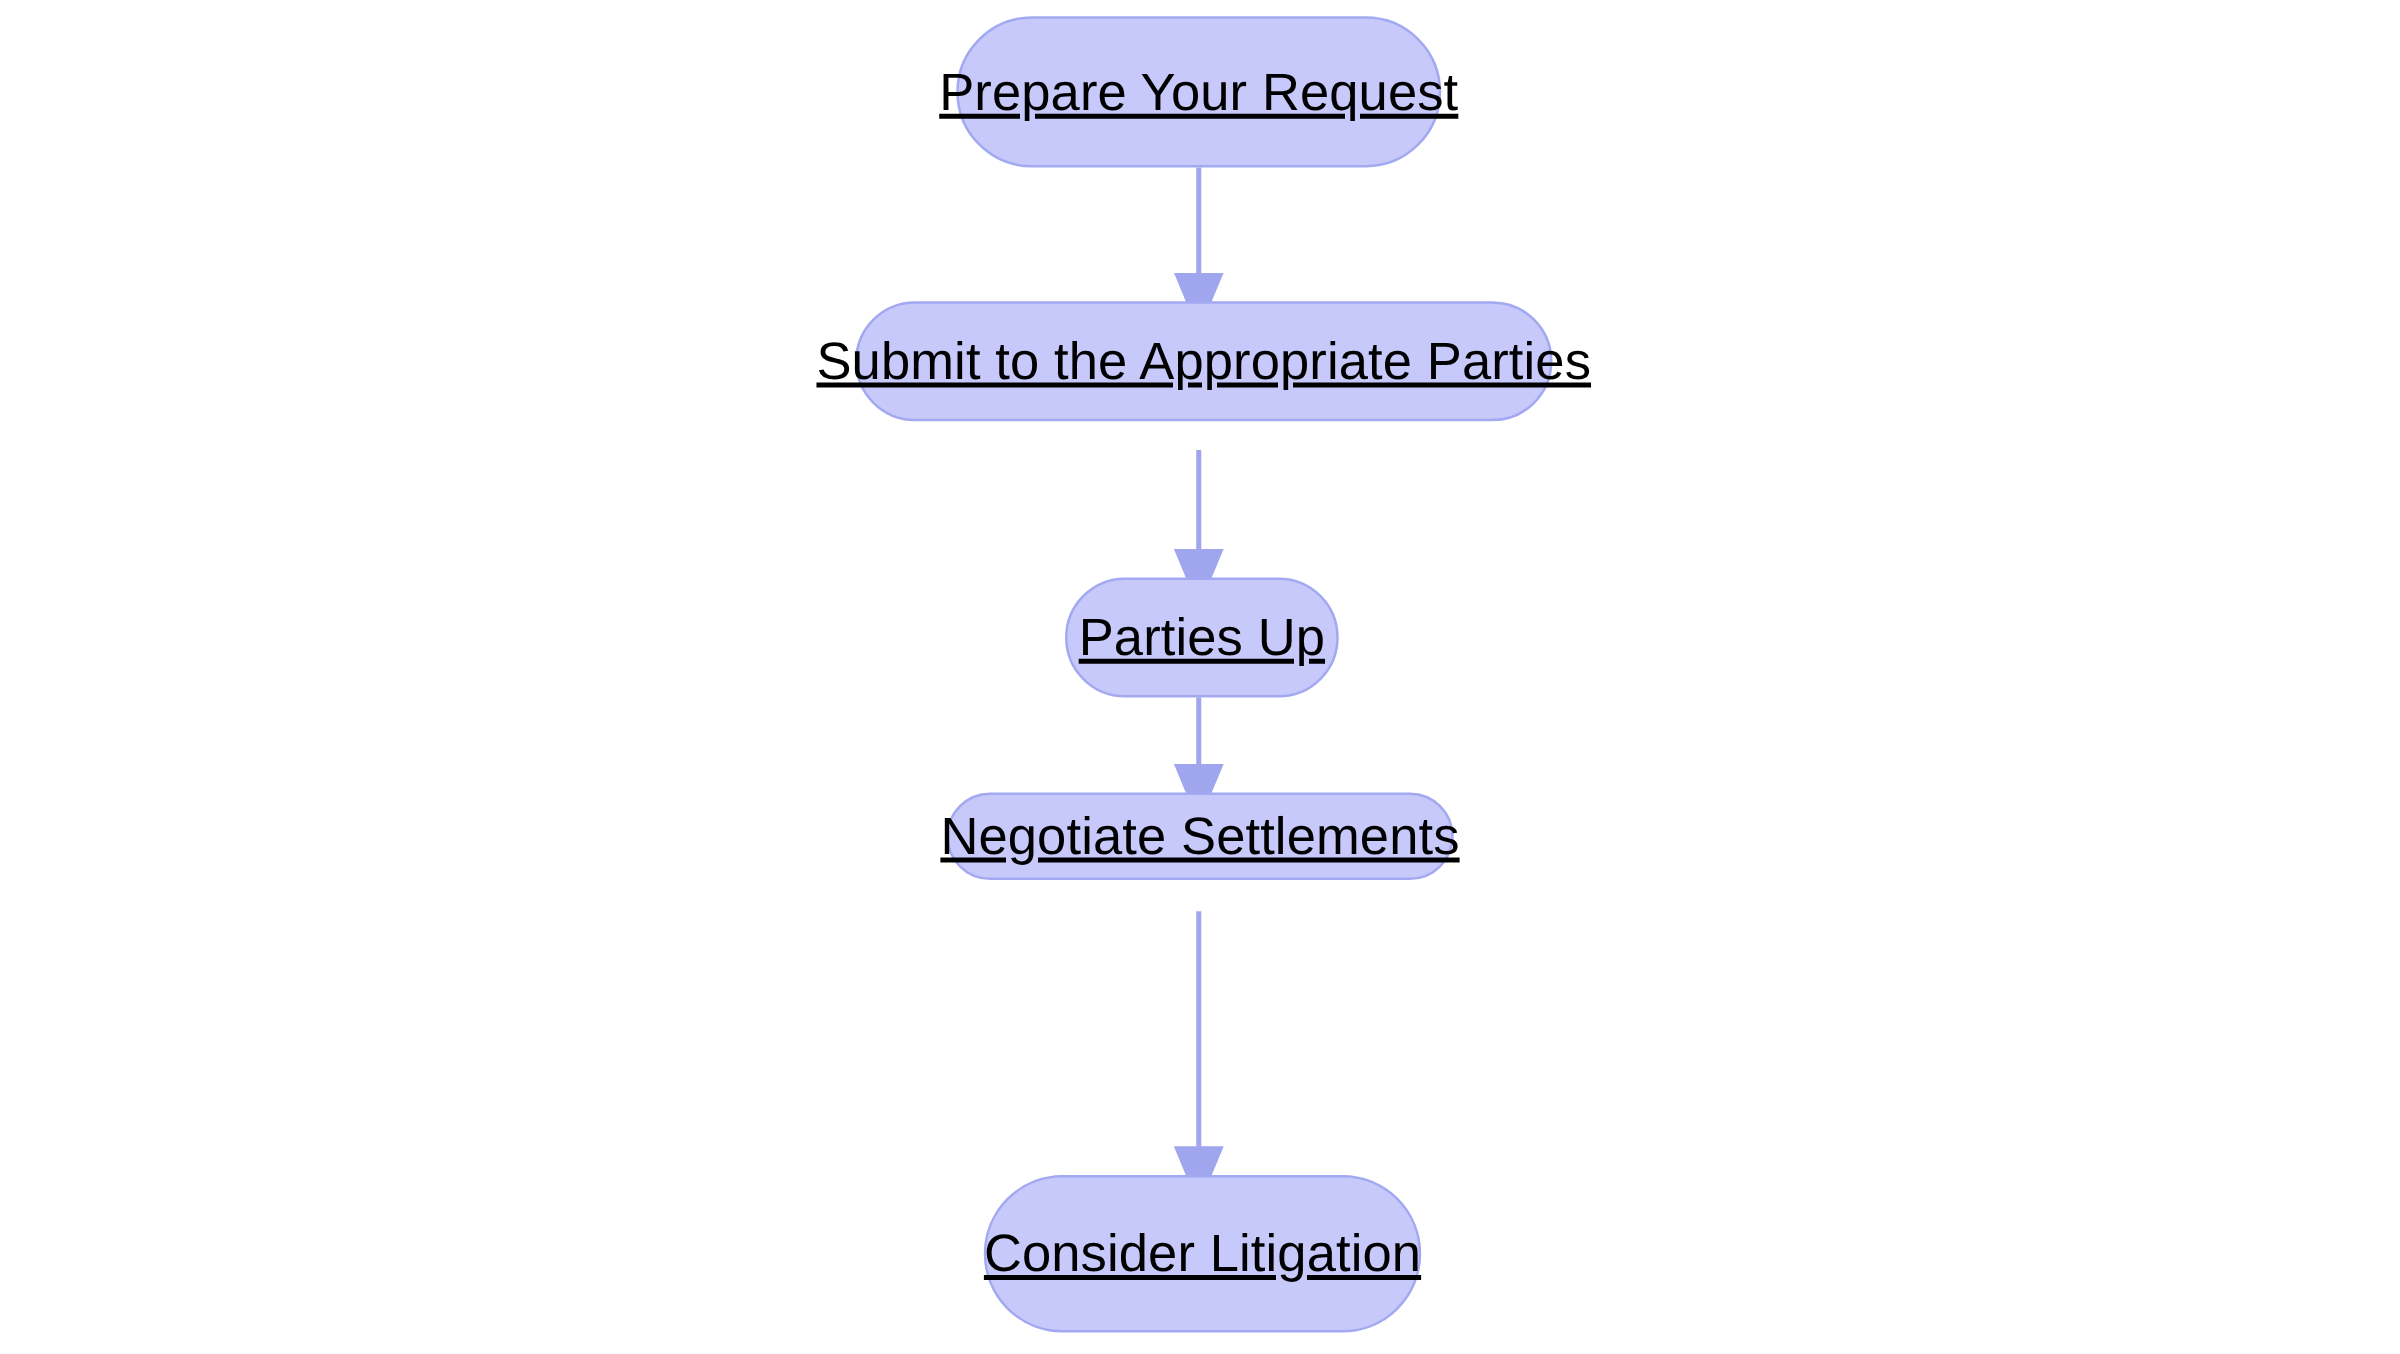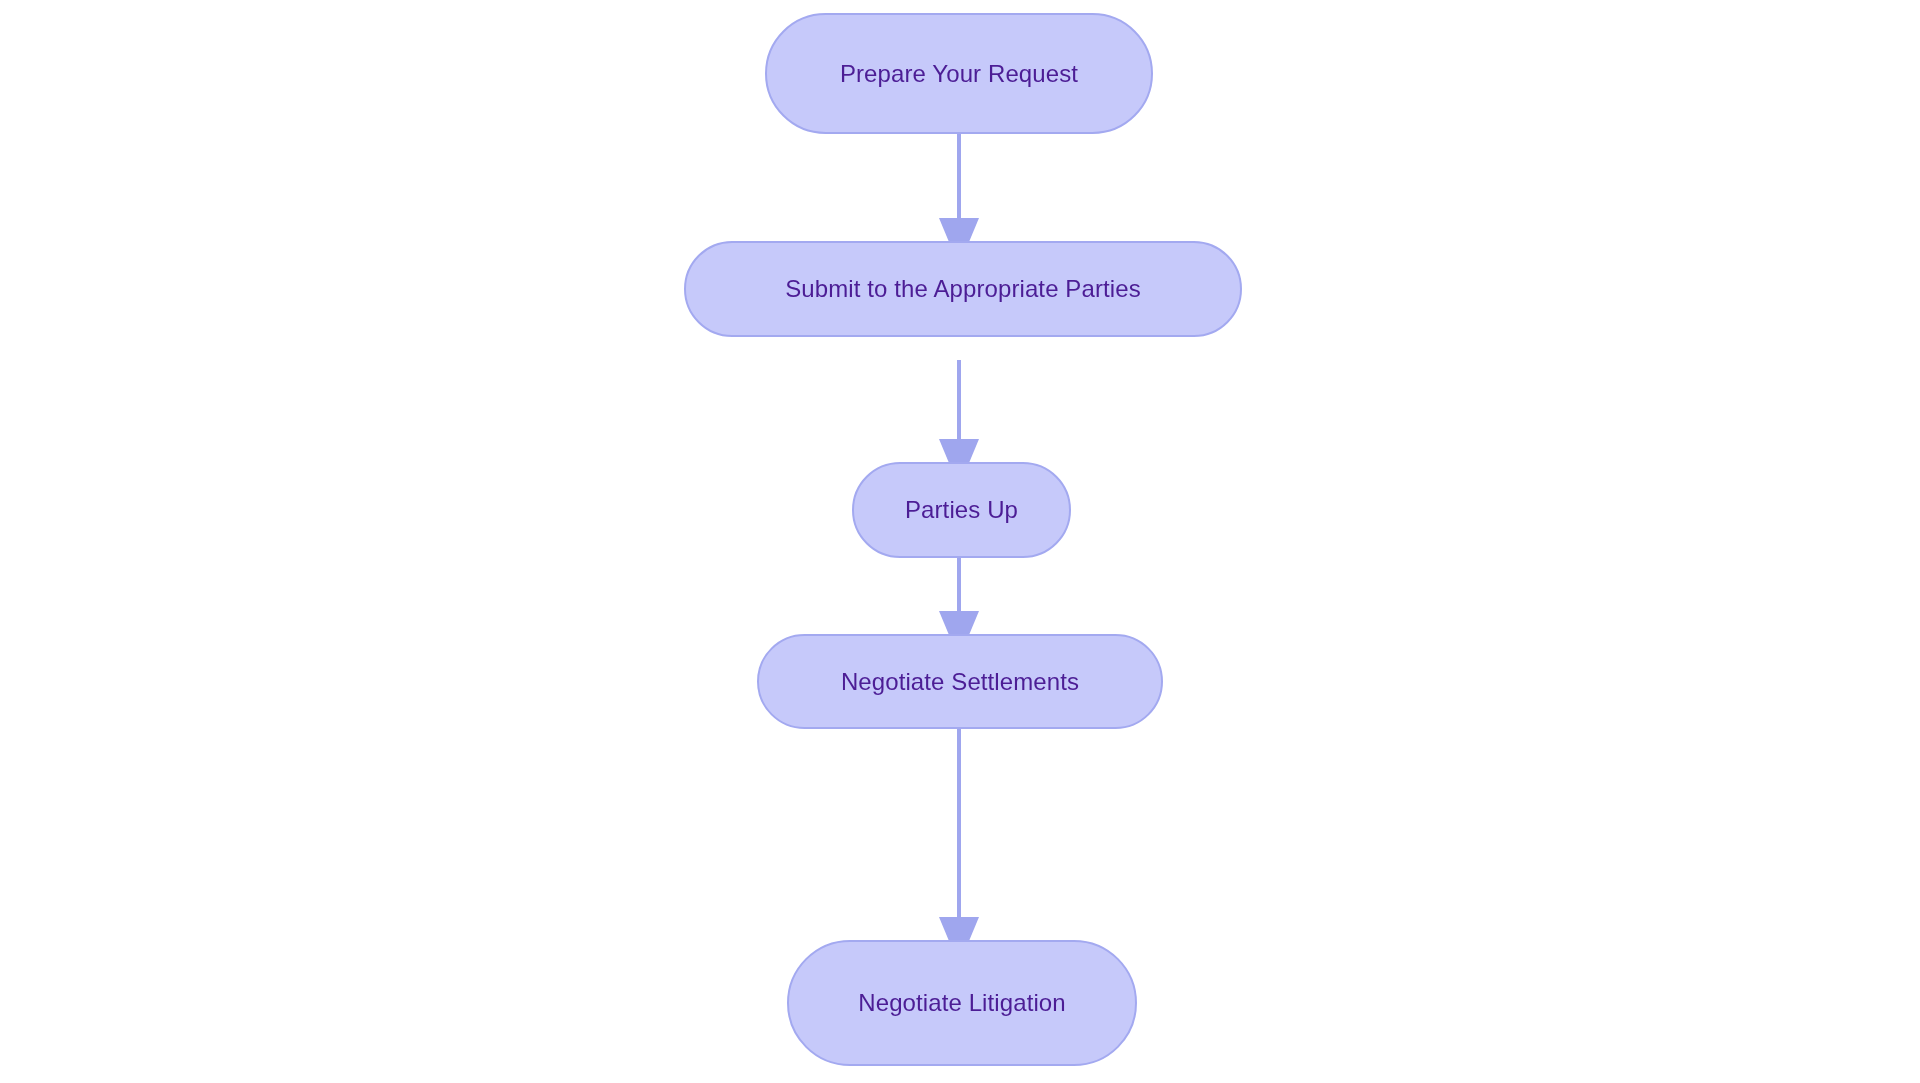--- a/index.html
+++ b/index.html
@@ -39,32 +39,33 @@
     justify-content: center;
     background: #c6c9fa;
     border: 2px solid #a3a9f0;
     border-radius: 999px;
     color: #2b2bd4;
     white-space: nowrap;
   }
 
   .node-label {
     font-family: "Liberation Sans", sans-serif;
-    font-size: 24px;
+    font-size: 42px;
     font-weight: 400;
     letter-spacing: 0.1px;
-    color: #4c1d95;
+    color: #000000;
     line-height: 1;
+    text-decoration: underline;
   }
 
   
   #node-0 { left: 765px;  top: 13px;   width: 388px; height: 121px; }
   #node-1 { left: 684px;  top: 241px;  width: 558px; height: 96px; }
   #node-2 { left: 852px;  top: 462px;  width: 219px; height: 96px;  }
-  #node-3 { left: 757px;  top: 634px;  width: 406px; height: 95px;  }
+  #node-3 { left: 757px;  top: 634px;  width: 406px; height: 70px;  }
   #node-4 { left: 787px;  top: 940px;  width: 350px; height: 126px; }
 </style>
 </head>
 <body>
 
 <div id="flow-canvas">
 
   <svg class="edge-layer" viewBox="0 0 1920 1083" width="1920" height="1083" xmlns="http://www.w3.org/2000/svg">
     <defs>
       <marker id="arrowhead" markerWidth="12" markerHeight="10" refX="1" refY="5" orient="auto" markerUnits="strokeWidth">
@@ -99,16 +100,16 @@
 
   <div class="node" id="node-2">
     <span class="node-label">Parties Up</span>
   </div>
 
   <div class="node" id="node-3">
     <span class="node-label">Negotiate Settlements</span>
   </div>
 
   <div class="node" id="node-4">
-    <span class="node-label">Negotiate Litigation</span>
+    <span class="node-label">Consider Litigation</span>
   </div>
 
 </div>
 
 </body></html>

